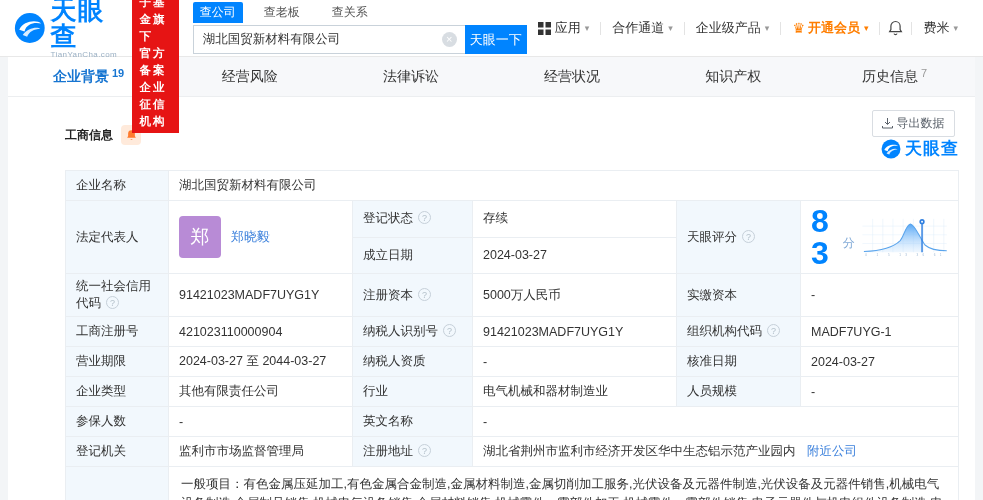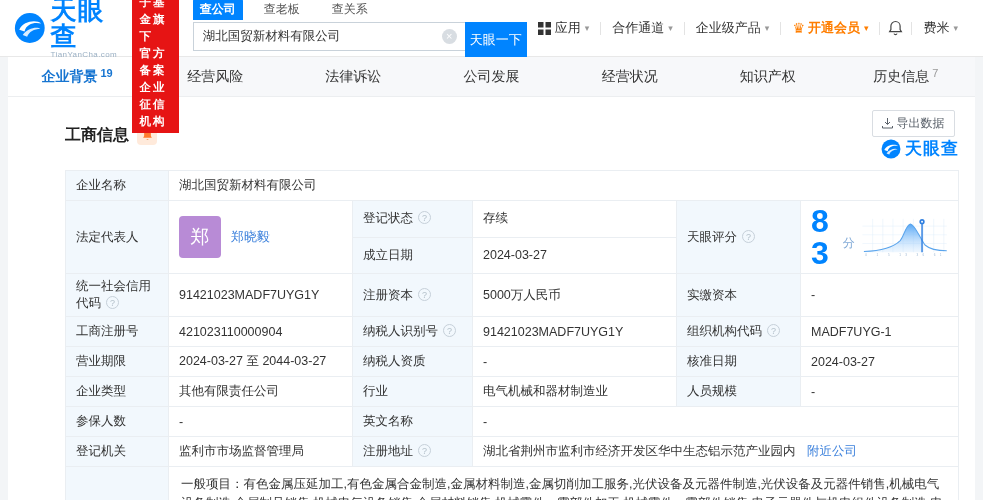--- a/index.html
+++ b/index.html
@@ -12,28 +12,28 @@
   .logo-wrap { display:flex; align-items:center; }
   .logo-icon { width:36px; height:36px; }
   .logo-text { margin-left:5px; line-height:1; }
   .logo-name { font-size:26px; font-weight:bold; color:#0084ff; letter-spacing:1px; }
   .logo-domain { font-size:8px; color:#9ab0c4; margin-top:2px; letter-spacing:.4px; }
   .gov-badge { background:#e61414; color:#fff; font-size:11.5px; font-weight:bold;
     line-height:17px; padding:3px 8px; margin-left:10px; letter-spacing:2px; }
   .search-area { margin-left:14px; display:flex; flex-direction:column; }
   .search-tabs { display:flex; align-items:center; height:21px; margin-bottom:2px; }
   .search-tab { font-size:12px; color:#555; margin-right:18px; padding:2px 7px; cursor:pointer; }
-  .search-tab.active { background:#0084ff; color:#fff; border-radius:2px 2px 0 0; margin-right:14px;font-weight:bold; }
+  .search-tab.active { background:#0084ff; color:#fff; border-radius:2px 2px 0 0; margin-right:14px; }
   .search-row { display:flex; }
   .search-input { width:272px; height:29px; border:1px solid #c9d2da; border-right:none;
     font-size:12.5px; color:#333; padding:0 26px 0 9px; outline:none; }
   .clear-btn { width:0; position:relative; }
   .clear-icon { position:absolute; right:8px; top:7px; width:15px; height:15px; border-radius:50%;
     background:#d8dde2; color:#fff; font-size:11px; line-height:15px; text-align:center; cursor:pointer; }
-  .search-btn { width:62px; height:35px; background:#0084ff; color:#fff; font-size:13px;
+  .search-btn { width:62px; height:29px; background:#0084ff; color:#fff; font-size:13px;
     border:none; cursor:pointer; }
   .top-nav { margin-left:auto; display:flex; align-items:center; font-size:13px; color:#333; }
   .nav-item { display:flex; align-items:center; padding:0 11px; cursor:pointer; white-space:nowrap; }
   .nav-sep { width:1px; height:13px; background:#e3e3e3; }
   .caret { font-size:9px; color:#999; margin-left:4px; }
   .vip { color:#ff7e00; font-weight:bold; }
   .vip .caret { color:#ff7e00; }
   .crown { font-size:14px; margin-right:3px; color:#ff7e00; }
   .apps-icon { margin-right:4px; }
   .bell-nav { padding:0 8px; cursor:pointer; display:flex; align-items:center; }
@@ -44,21 +44,21 @@
   
   .tab-band { height:40px; background:#f7f8fa; border-bottom:1px solid #eceef0; display:flex; }
   .band-tab { flex:1; display:flex; align-items:center; justify-content:center;
     font-size:14px; color:#333; cursor:pointer;text-align:right; }
   .band-tab.active { background:#fff; color:#1775d1; font-weight:bold; }
   .tab-count { font-size:11px; margin-left:3px; color:#999; position:relative; top:-4px; }
   .band-tab.active .tab-count { color:#1775d1; }
 
   
   .sec-head { display:flex; align-items:center; padding:13px 16px 10px 57px; }
-  .sec-title { font-size:16px; font-weight:bold; color:#222; }
+  .sec-title { font-size:12px; font-weight:bold; color:#222; }
   .sec-bell { width:20px; height:20px; background:#ffeadb; border-radius:4px; margin-left:8px;
     display:flex; align-items:center; justify-content:center; cursor:pointer; }
   .sec-right { margin-left:auto; display:flex; align-items:center;flex-direction:column; }
   .export-btn { display:flex; align-items:center; border:1px solid #d9dde2; border-radius:2px;
     padding:4px 9px; font-size:12px; color:#596069; background:#fff; cursor:pointer; }
   .export-btn svg { margin-right:4px; }
   .brand-mini { display:flex; align-items:center; margin-left:14px; }
   .brand-mini .logo-icon { width:20px; height:20px; }
   .brand-mini-name { font-size:17px; font-weight:bold; color:#0084ff; margin-left:4px; letter-spacing:1px; }
 
@@ -161,23 +161,20 @@
   <div class="tab-band">
     <div class="band-tab active">
       <span>企业背景</span>
       <span class="tab-count">19</span>
     </div>
     <div class="band-tab">
       <span>经营风险</span>
     </div>
     <div class="band-tab">
       <span>法律诉讼</span>
-    </div>
-    <div class="band-tab">
-      <span>公司发展</span>
     </div>
     <div class="band-tab">
       <span>经营状况</span>
     </div>
     <div class="band-tab">
       <span>知识产权</span>
     </div>
     <div class="band-tab">
       <span>历史信息</span>
       <span class="tab-count">7</span>

